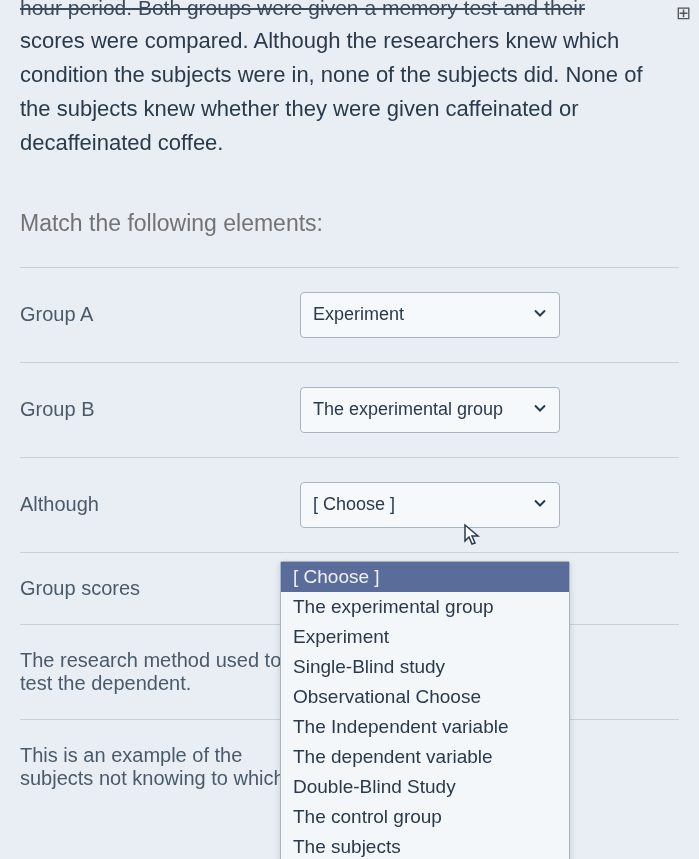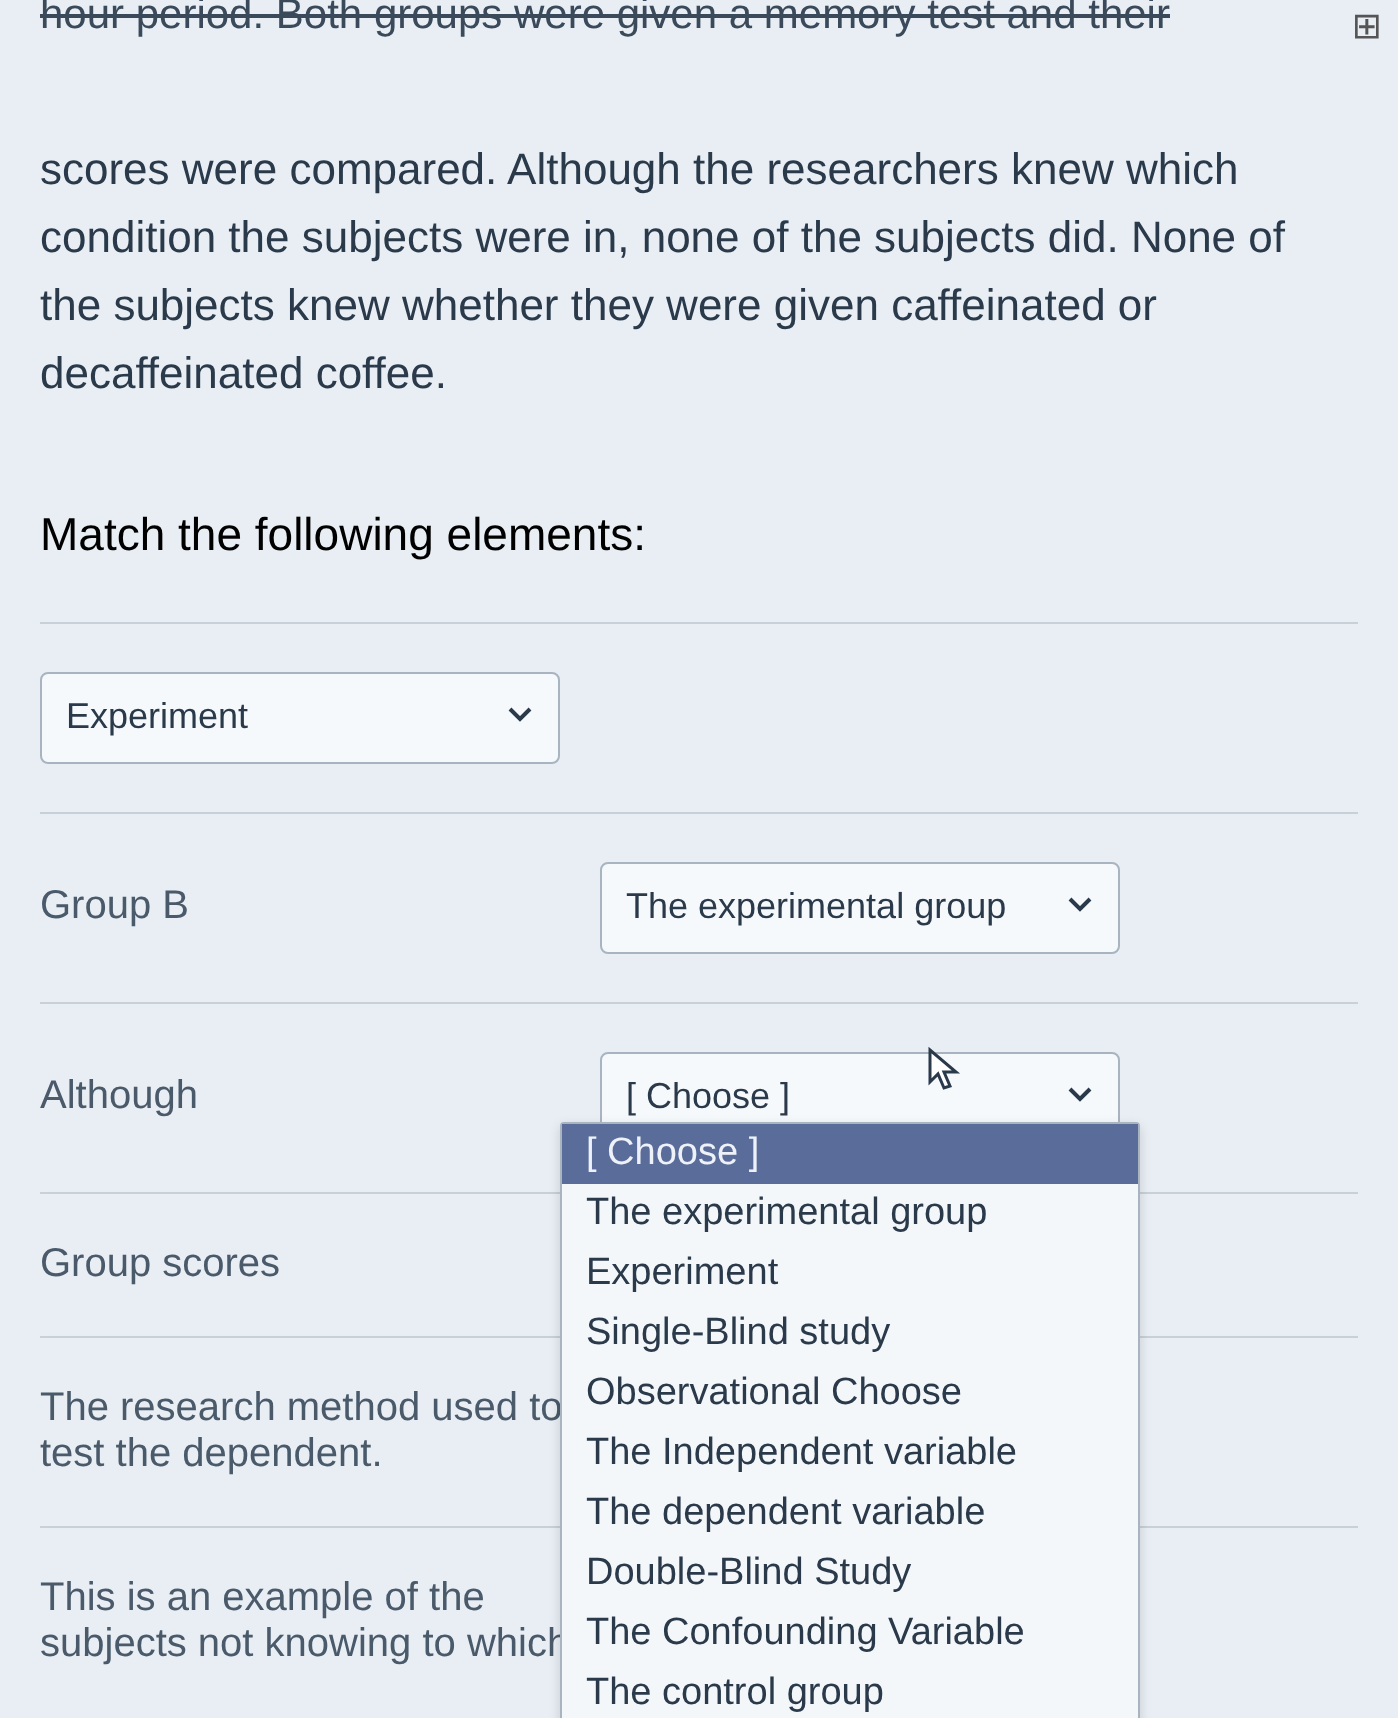--- a/index.html
+++ b/index.html
@@ -26,26 +26,25 @@
       text-decoration: line-through;
       margin-top: -8px;
       white-space: nowrap;
       overflow: hidden;
     }
     .body-text {
       font-size: 22px;
       line-height: 1.55;
       color: #2a3a4a;
       margin-bottom: 50px;
-      margin-top: 44px;
     }
     .question-title {
       font-size: 23px;
       font-weight: 400;
-      color: #000000;
+      color: #737373;
       margin-bottom: 30px;
     }
     .divider {
       border: none;
       border-top: 1px solid #c8d0d8;
       margin: 0;
     }
     .match-row {
       display: flex;
       align-items: center;
@@ -130,20 +129,21 @@
 
   <div class="truncated-text">hour period. Both groups were given a memory test and their</div>
 
   <div class="body-text">scores were compared. Although the researchers knew which condition the subjects were in, none of the subjects did. None of the subjects knew whether they were given caffeinated or decaffeinated coffee.</div>
 
   <div class="question-title">Match the following elements:</div>
 
   <hr class="divider">
 
   <div class="match-row">
+    <div class="match-label">Group A</div>
     <div class="match-select-wrap">
       <div class="select-box">
         <span>Experiment</span>
         <span class="chev">
           <svg width="14" height="14" viewBox="0 0 14 14">
               <path d="M2 4 L7 9 L12 4" stroke="#2a3a4a" stroke-width="2" fill="none"></path>
             </svg>
         </span>
       </div>
     </div>
@@ -196,21 +196,20 @@
 
 <div class="dropdown-open">
   <div class="dropdown-option selected">[ Choose ]</div>
   <div class="dropdown-option">The experimental group</div>
   <div class="dropdown-option">Experiment</div>
   <div class="dropdown-option">Single-Blind study</div>
   <div class="dropdown-option">Observational Choose</div>
   <div class="dropdown-option">The Independent variable</div>
   <div class="dropdown-option">The dependent variable</div>
   <div class="dropdown-option">Double-Blind Study</div>
-  <div class="dropdown-option">The Confounding Variable</div>
   <div class="dropdown-option">The control group</div>
   <div class="dropdown-option">The subjects</div>
 
 </div>
 
 <div class="cursor">
   <svg width="20" height="24" viewBox="0 0 20 24">
     <path d="M2 2 L2 18 L6 14 L9 21 L12 20 L9 13 L15 13 Z" fill="#fff" stroke="#2a3a4a" stroke-width="1.5"></path>
   </svg>
 </div>

